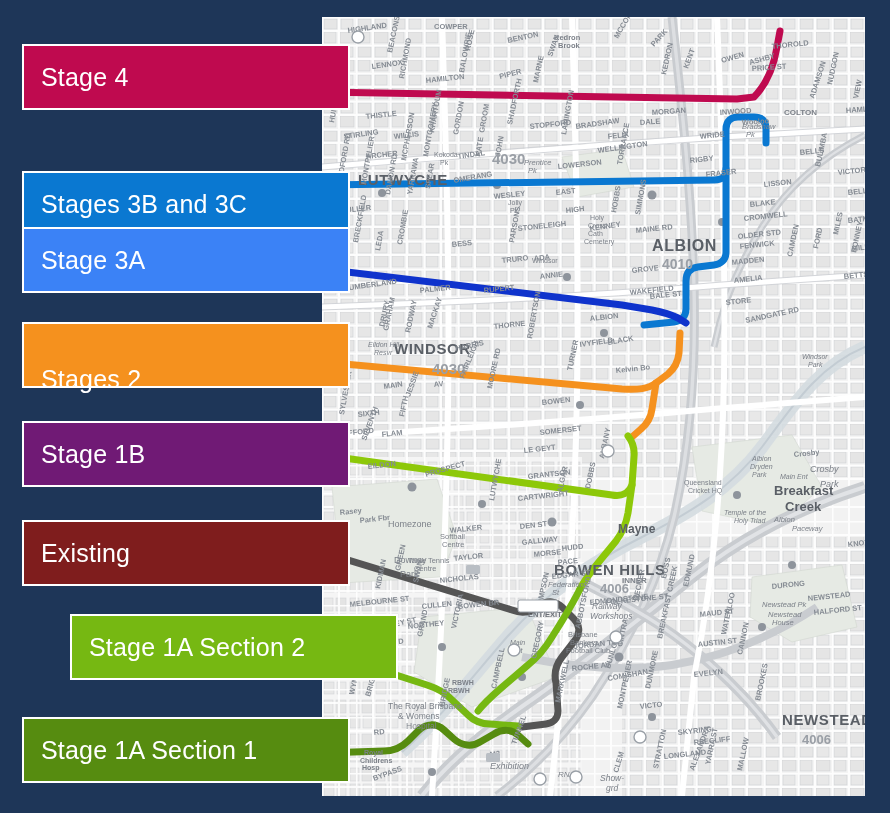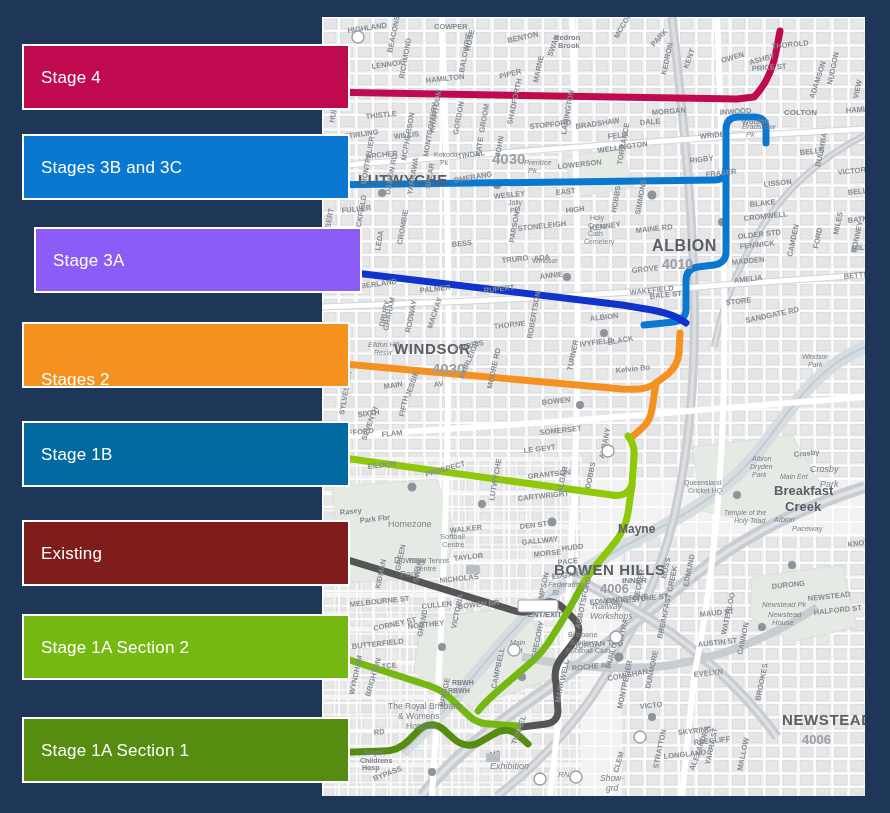--- a/index.html
+++ b/index.html
@@ -22,35 +22,35 @@
   
   .legend{position:absolute;left:0;top:0;width:360px;height:813px;}
   .legend-item{
     position:absolute;left:22px;width:328px;height:66px;
     border:2px solid #ffffff;
     box-sizing:border-box;
     display:flex;align-items:center;
   }
   .legend-label{
     color:#ffffff;
-    font-size:17px;
+    font-size:25px;
     font-weight:400;
     letter-spacing:.2px;
     padding-left:17px;
     white-space:nowrap;
     line-height:1;
     text-align:right;
   }
   .li0{top:44px;}
   .li1{top:134px;}
   .li2{top:227px;}
   .li3{top:322px;}
   .li4{top:421px;}
   .li5{top:520px;}
-  .li6{top:614px;}
+  .li6{top:614px;margin-left:48px;}
   .li7{top:717px;}
 </style>
 </head>
 <body style="background: rgb(30, 54, 88);">
 
 <div id="stage">
 
   <div class="map-wrap">
     <svg class="map-svg" viewBox="0 0 543 779" preserveAspectRatio="none">
       <defs>
@@ -499,33 +499,33 @@
       </g>
     </svg>
   </div>
 
   <div class="legend">
 
     <div class="legend-item li0" style="background: rgb(191, 10, 79); border-color: rgb(255, 255, 255);">
       <span class="legend-label" style="color: rgb(255, 255, 255);">Stage 4</span>
     </div>
 
-    <div class="legend-item li1" style="background: rgb(10, 120, 209); border-color: rgb(255, 255, 255);">
+    <div class="legend-item li1" style="background: rgb(10, 120, 209); border-color: rgb(255, 255, 255); margin-top: 37px;">
       <span class="legend-label" style="color: rgb(255, 255, 255);">Stages 3B and 3C</span>
     </div>
 
-    <div class="legend-item li2" style="background: #8b5cf6; border-color: rgb(255, 255, 255); margin-left: 12px;">
+    <div class="legend-item li2" style="background: #3b82f6; border-color: rgb(255, 255, 255);">
       <span class="legend-label" style="color: rgb(255, 255, 255);">Stage 3A</span>
     </div>
 
     <div class="legend-item li3" style="background: rgb(245, 145, 30); border-color: rgb(255, 255, 255);">
       <span class="legend-label" style="color: rgb(255, 255, 255); margin-top: 48px;">Stages 2</span>
     </div>
 
-    <div class="legend-item li4" style="background: #0369a1; border-color: rgb(255, 255, 255);">
+    <div class="legend-item li4" style="background: #701a75; border-color: rgb(255, 255, 255);">
       <span class="legend-label" style="color: rgb(255, 255, 255);">Stage 1B</span>
     </div>
 
     <div class="legend-item li5" style="background: #7f1d1d; border-color: rgb(255, 255, 255);">
       <span class="legend-label" style="color: rgb(255, 255, 255);">Existing</span>
     </div>
 
     <div class="legend-item li6" style="background: rgb(118, 184, 18); border-color: rgb(255, 255, 255);">
       <span class="legend-label" style="color: rgb(255, 255, 255);">Stage 1A Section 2</span>
     </div>

